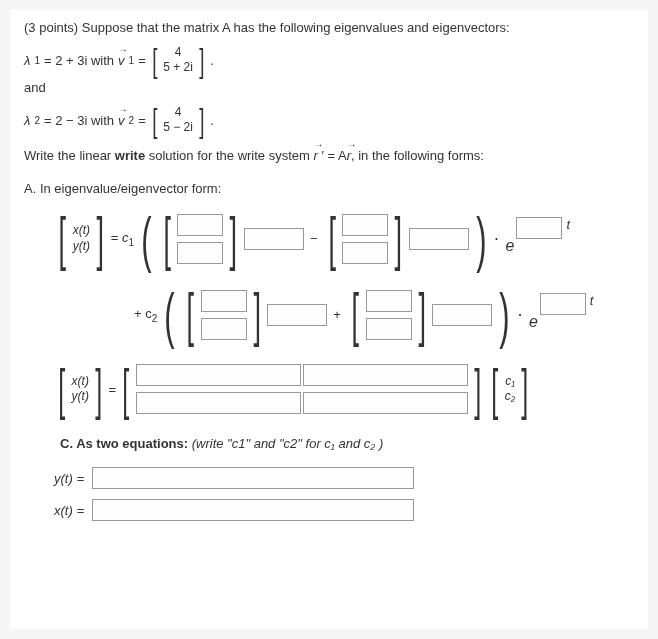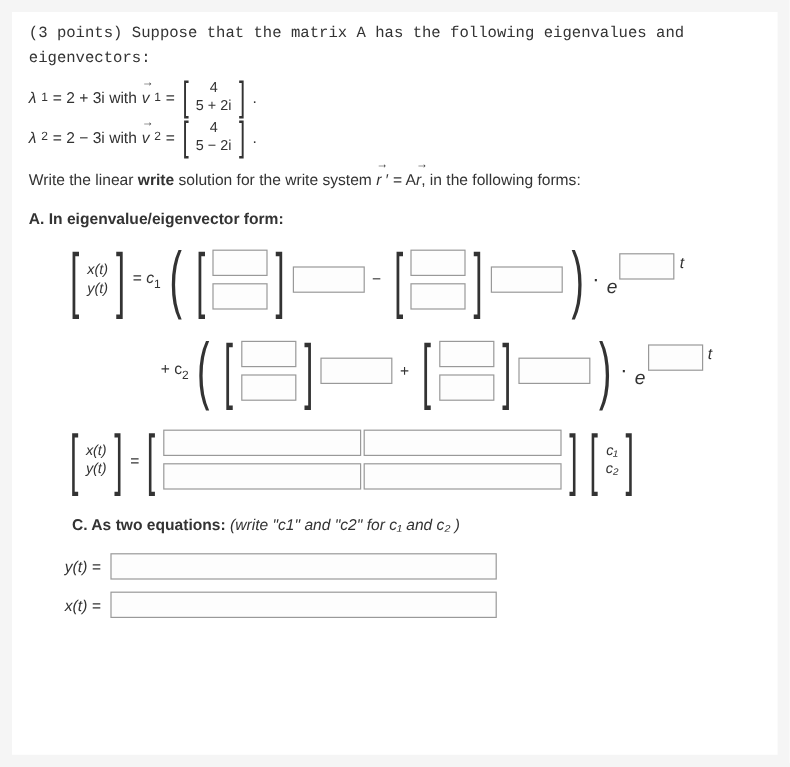--- a/index.html
+++ b/index.html
@@ -9,21 +9,21 @@
     color: #333;
     background: #f5f5f5;
     padding: 10px;
     width: 658px;
   }
   .page {
     background: #fff;
     padding: 8px 14px 20px 14px;
     min-height: 619px;
   }
-  .prompt { margin-bottom: 6px; line-height: 1.6; font-family: Liberation Mono, monospace; }
+  .prompt { margin-bottom: 6px; line-height: 1.6; }
   .indent { margin-left: 20px; }
   .mathline {
     display: flex;
     align-items: center;
     gap: 4px;
     margin: 2px 0;
   }
   .vec-arrow { position: relative; }
   .vec-arrow::after {
     content: "\2192";
@@ -48,21 +48,21 @@
   }
   .col2 {
     display: inline-flex;
     flex-direction: column;
     align-items: center;
     font-size: 12px;
     line-height: 1.3;
   }
   .col2-wide { align-items: stretch; gap: 6px; }
   .instr { margin: 12px 0 14px 0; }
-  .partlabel { font-weight: bold; margin: 18px 0 16px 0; }
+  .partlabel { font-weight: normal; margin: 18px 0 16px 0; }
   .sub { font-size: 10px; vertical-align: sub; }
   .it { font-style: italic; }
   input.box {
     border: 1px solid #999;
     background: #fdfdfd;
     height: 22px;
     padding: 0 4px;
     font-size: 12px;
   }
   input.sm { width: 46px; }
@@ -119,20 +119,21 @@
     <span> = </span>
     <span class="bracket-l">[</span>
     <span class="col2">
       <span>4</span>
       <span>5 + 2i</span>
     </span>
     <span class="bracket-r">]</span>
     <span>.</span>
   </div>
 
+  <div class="prompt">and</div>
 
   <div class="indent mathline">
     <span class="it">λ</span>
       <span class="sub">2</span>
     <span> = 2 − 3i with </span>
     <span class="it vec-arrow">v</span>
       <span class="sub">2</span>
     <span> = </span>
     <span class="bracket-l">[</span>
     <span class="col2">

